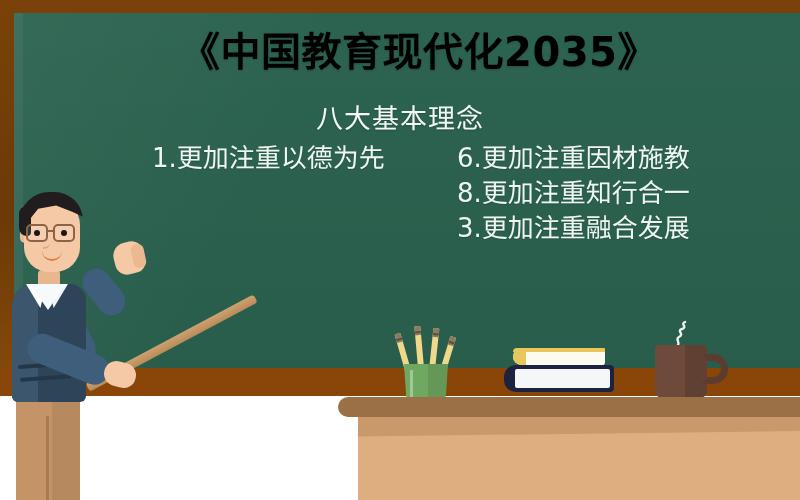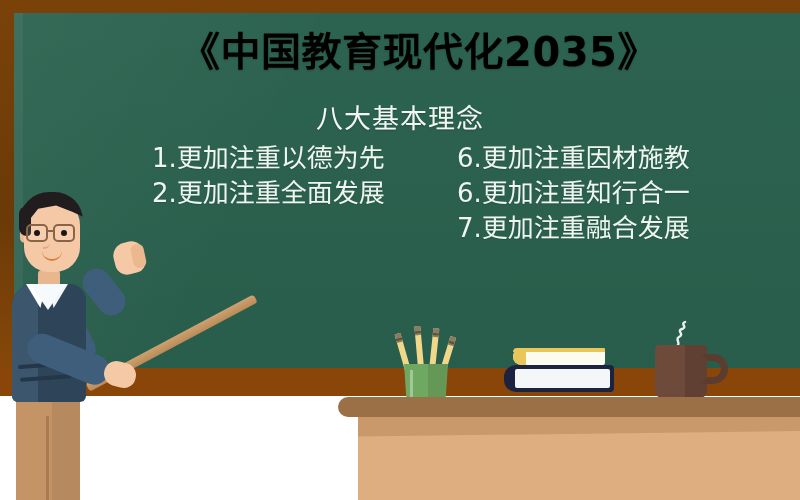--- a/index.html
+++ b/index.html
@@ -474,26 +474,25 @@
     <div class="board-bottom-lip"></div>
   </div>
 
   <div class="board-text">
     <div class="title">《中国教育现代化2035》</div>
     <div class="subtitle">八大基本理念</div>
 
     <div class="list-wrap">
       <div class="list-col left">
         <div class="list-item">1.更加注重以德为先</div>
-        <div class="list-item">2.更加注重全面发展</div>
       </div>
       <div class="list-col right">
         <div class="list-item">6.更加注重因材施教</div>
-        <div class="list-item">6.更加注重知行合一</div>
-        <div class="list-item">7.更加注重融合发展</div>
+        <div class="list-item">8.更加注重知行合一</div>
+        <div class="list-item">3.更加注重融合发展</div>
       </div>
     </div>
   </div>
 
   <div class="pencils">
     <div class="pencil p1">
         <div class="lead"></div>
       </div>
     <div class="pencil p2">
         <div class="lead"></div>

